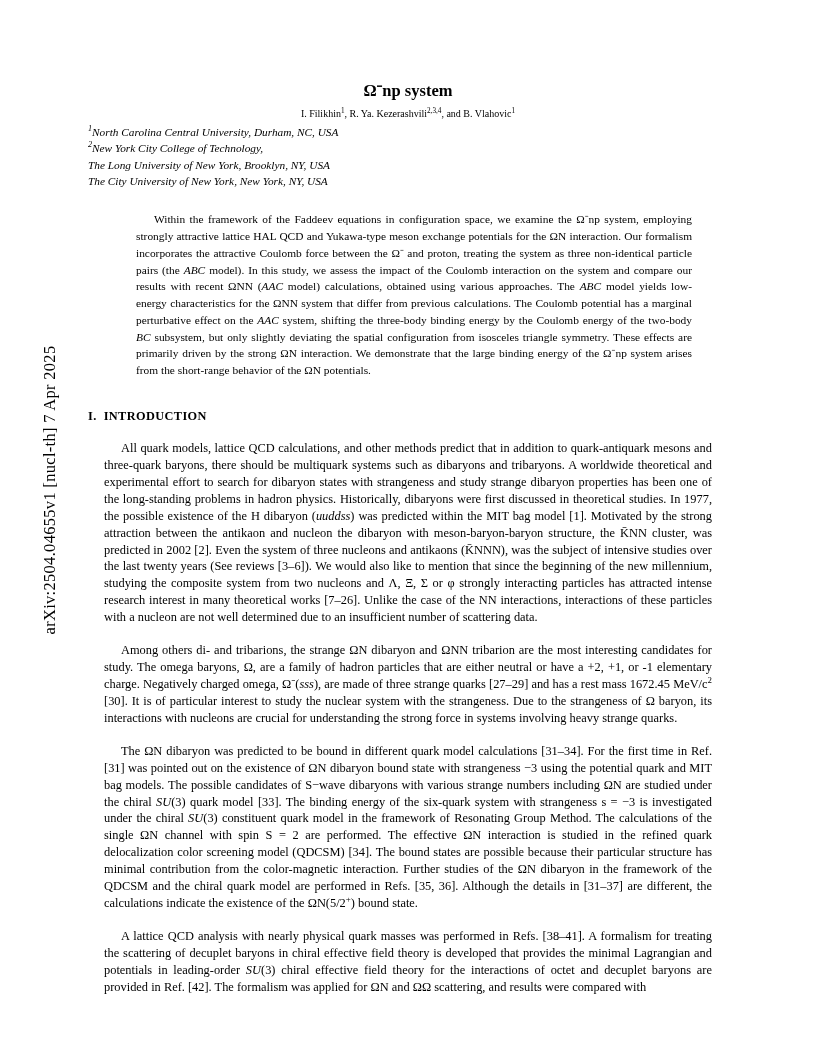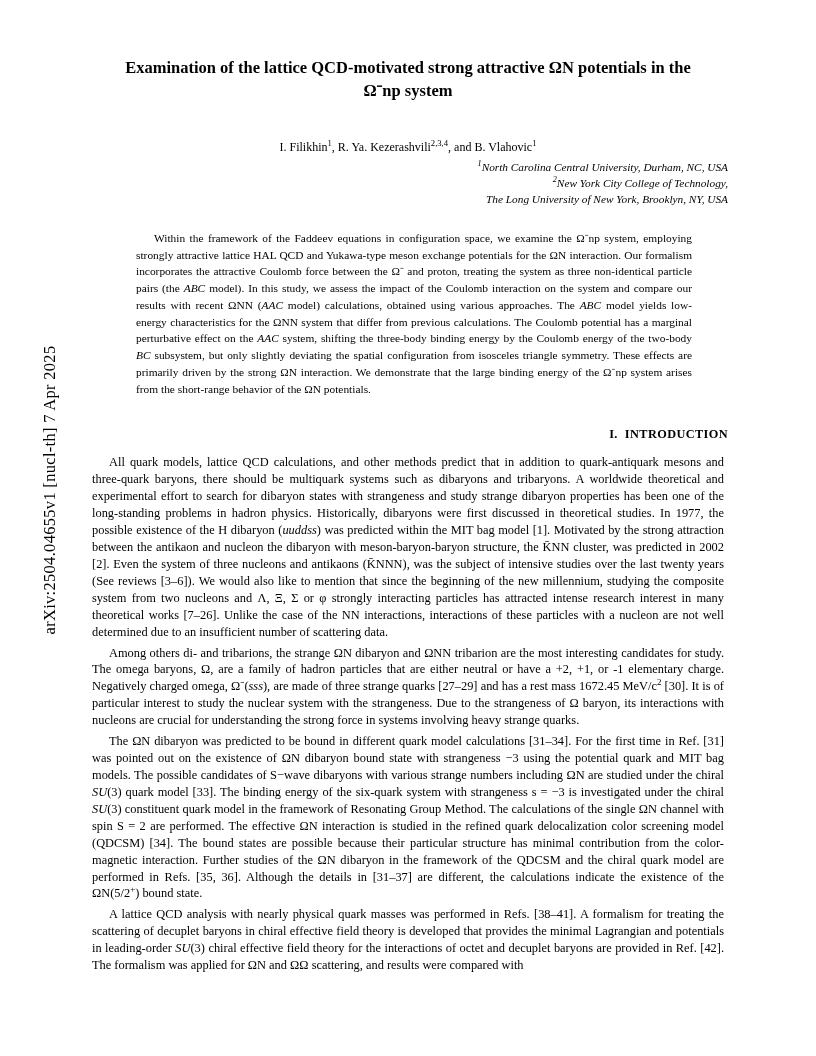--- a/index.html
+++ b/index.html
@@ -43,75 +43,76 @@
   }
   .title {
     font-size: 16.5px;
     font-weight: bold;
     text-align: center;
     line-height: 1.42;
     margin: 0 18px 0 18px;
   }
   .authors {
     text-align: center;
-    font-size: 12px;
-    margin-top: 36px;
+    font-size: 10px;
+    margin-top: 4px;
     line-height: 1.4;
   }
   .affils {
-    text-align: right;
+    text-align: left;
     font-size: 11.3px;
     font-style: italic;
     line-height: 1.45;
     margin-top: 3px;
   }
   sup { font-size: 0.72em; vertical-align: super; line-height: 0; }
   .abstract {
     margin: 22px 36px 0 48px;
     font-size: 11.4px;
     text-align: justify;
     line-height: 1.47;
     text-indent: 18px;
   }
   .section-head {
-    text-align: right;
+    text-align: left;
     font-size: 12.3px;
     font-weight: bold;
     margin: 30px 0 12px 0;
     letter-spacing: 0.4px;
     font-family: Liberation Serif, serif;
   }
   .body-text p {
     font-size: 12.4px;
     text-align: justify;
     line-height: 1.365;
-    margin: 4px;
+    margin: 16px;
     text-indent: 17px;
   }
 </style>
 </head>
 <body>
 
 <div class="page">
 
   <div class="arxiv-stamp">arXiv:2504.04655v1  [nucl-th]  7 Apr 2025</div>
 
   <div class="content">
 
     <div class="title">
-      <span>Examination of the lattice QCD-motivated strong attractive ΩN potentials in the</span><br>
+      <br>
       <span>Ω⁻np system</span>
     </div>
 
     <div class="authors">I. Filikhin<sup>1</sup>, R. Ya.  Kezerashvili<sup>2,3,4</sup>, and B. Vlahovic<sup>1</sup></div>
 
     <div class="affils">
       <div><sup>1</sup>North Carolina Central University, Durham, NC, USA</div>
       <div><sup>2</sup>New York City College of Technology,</div>
       <div>The Long University of New York, Brooklyn, NY, USA</div>
+      <div>The City University of New York, New York, NY, USA</div>
     </div>
 
     <div class="abstract">Within the framework of the Faddeev equations in configuration space, we examine the Ω⁻np system, employing strongly attractive lattice HAL QCD and Yukawa-type meson exchange potentials for the ΩN interaction. Our formalism incorporates the attractive Coulomb force between the Ω⁻ and proton, treating the system as three non-identical particle pairs (the <i>ABC</i> model).  In this study, we assess the impact of the Coulomb interaction on the system and compare our results with recent ΩNN (<i>AAC</i> model) calculations, obtained using various approaches.  The <i>ABC</i> model yields low-energy characteristics for the ΩNN system that differ from previous calculations.  The Coulomb potential has a marginal perturbative effect on the <i>AAC</i> system, shifting the three-body binding energy by the Coulomb energy of the two-body <i>BC</i> subsystem, but only slightly deviating the spatial configuration from isosceles triangle symmetry.  These effects are primarily driven by the strong ΩN interaction.  We demonstrate that the large binding energy of the Ω⁻np system arises from the short-range behavior of the ΩN potentials.</div>
 
     <div class="section-head">
       <span>I.</span>&nbsp;&nbsp;<span>INTRODUCTION</span>
     </div>
 
     <div class="body-text">
       <p>All quark models, lattice QCD calculations, and other methods predict that in addition to quark-antiquark mesons and three-quark baryons, there should be multiquark systems such as dibaryons and tribaryons. A worldwide theoretical and experimental effort to search for dibaryon states with strangeness and study strange dibaryon properties has been one of the long-standing problems in hadron physics. Historically, dibaryons were first discussed in theoretical studies. In 1977, the possible existence of the H dibaryon (<i>uuddss</i>) was predicted within the MIT bag model [1]. Motivated by the strong attraction between the antikaon and nucleon the dibaryon with meson-baryon-baryon structure, the K̄NN cluster, was predicted in 2002 [2]. Even the system of three nucleons and antikaons (K̄NNN), was the subject of intensive studies over the last twenty years (See reviews [3–6]).  We would also like to mention that since the beginning of the new millennium, studying the composite system from two nucleons and Λ, Ξ, Σ or φ strongly interacting particles has attracted intense research interest in many theoretical works [7–26]. Unlike the case of the NN interactions, interactions of these particles with a nucleon are not well determined due to an insufficient number of scattering data.</p>

